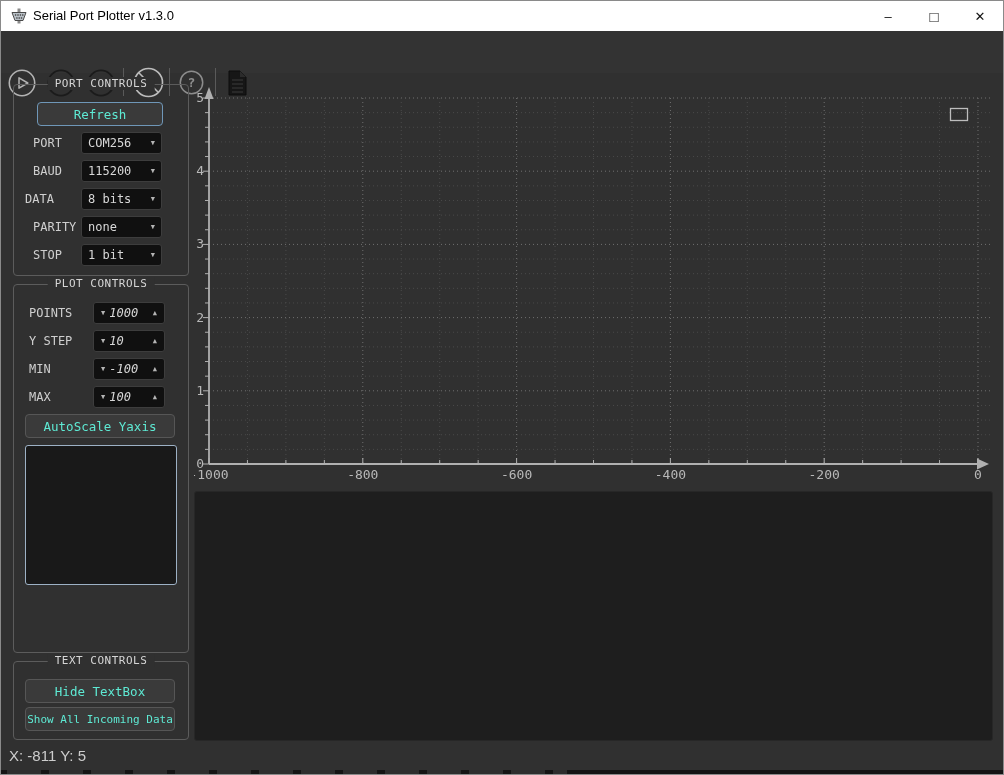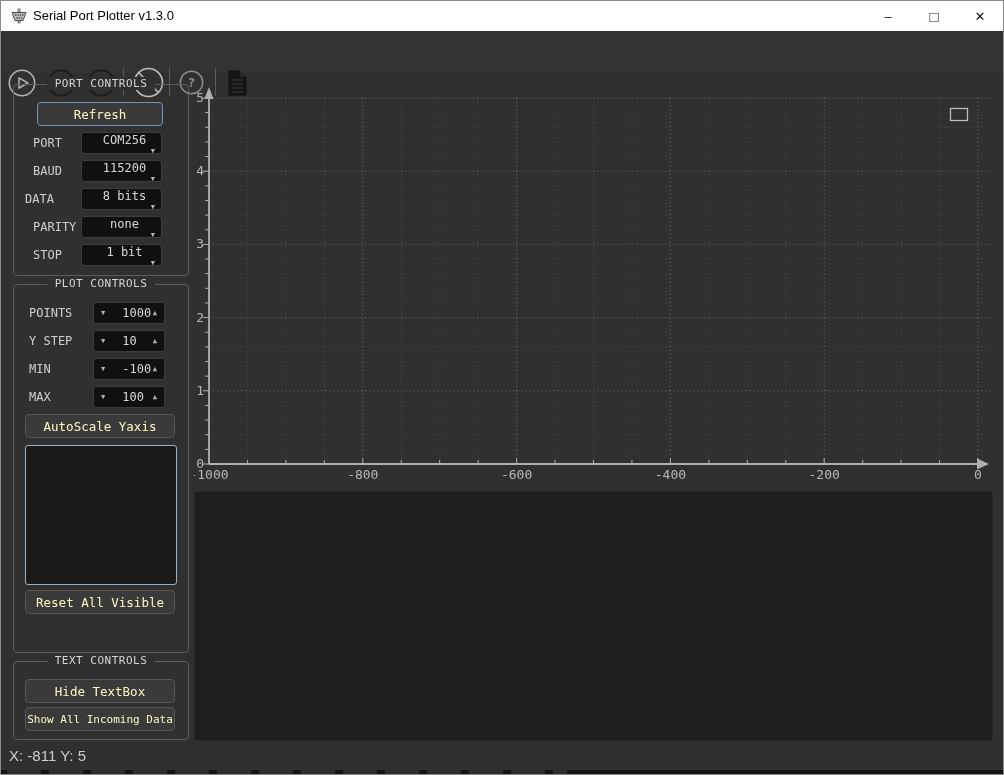--- a/index.html
+++ b/index.html
@@ -21,33 +21,33 @@
   .toolbar svg{position:absolute;}
   .tb-sep{position:absolute;top:37px;width:1px;height:28px;background:#5a5a5a;}
 
   
   .groupbox{position:absolute;border:1px solid #5c5c5c;border-radius:4px;}
   .gtitle{position:absolute;top:-8px;left:50%;transform:translateX(-50%);background:#303030;
           padding:0 7px;font-size:11px;letter-spacing:.5px;color:#d6d6d6;white-space:nowrap;}
 
   
   .btn{position:absolute;background:#3a3a3a;border:1px solid #565656;border-radius:4px;
-       color:#fef9c3;font-size:12.5px;display:flex;align-items:center;justify-content:center;
+       color:#5eead4;font-size:12.5px;display:flex;align-items:center;justify-content:center;
        font-family:inherit;box-sizing:border-box;cursor:default;}
   .btn.focus{border-color:#6f97b8;}
   .lbl{position:absolute;font-size:12px;color:#cfcfcf;}
   .combo{position:absolute;width:81px;height:22px;background:#101010;border:1px solid #3d3d3d;
          border-radius:3px;display:flex;align-items:center;color:#d8d8d8;font-size:12px;
-         padding-left:6px;box-sizing:border-box;flex-direction:column;}
+         padding-left:6px;box-sizing:border-box;}
   .combo .arr{margin-left:auto;margin-right:6px;font-size:7px;color:#b5b5b5;}
   .spin{position:absolute;width:72px;height:22px;background:#101010;border:1px solid #3d3d3d;
         border-radius:3px;display:flex;align-items:center;color:#d8d8d8;font-size:12px;
         box-sizing:border-box;}
   .spin .dn{margin-left:7px;font-size:7px;color:#b5b5b5;}
-  .spin .val{margin-left:17px;}
+  .spin .val{margin-left:4px;font-style:italic;}
   .spin .up{margin-left:auto;margin-right:7px;font-size:7px;color:#b5b5b5;}
   .listbox{position:absolute;left:24px;top:444px;width:150px;height:138px;background:#191919;
            border:1px solid #9db1c5;border-radius:3px;}
 
   
   #plot-svg{position:absolute;left:193px;top:85px;}
   #plot-svg text{fill:#b8b8b8;font-family:"DejaVu Sans Mono",monospace;font-size:13px;}
   .textbox{position:absolute;left:193px;top:490px;width:799px;height:250px;background:#1e1e1e;
            border:1px solid #272727;border-radius:3px;box-sizing:border-box;}
 
@@ -183,21 +183,20 @@
   <div class="spin" style="left:92px;top:385px">
     <span class="dn">▼</span>
     <span class="val">100</span>
     <span class="up">▲</span>
   </div>
 
   <div class="btn" style="left:24px;top:413px;width:150px;height:24px">AutoScale Yaxis</div>
 
   <div class="listbox"></div>
 
-  <div class="btn" style="left:24px;top:589px;width:150px;height:24px">Reset All Visible</div>
 
   <div class="groupbox" style="left:12px;top:660px;width:174px;height:77px">
     <span class="gtitle">TEXT CONTROLS</span>
   </div>
   <div class="btn" style="left:24px;top:678px;width:150px;height:24px">Hide TextBox</div>
   <div class="btn" style="left:24px;top:706px;width:150px;height:24px;font-size:11px">Show All Incoming Data</div>
 
   <svg id="plot-svg" width="800" height="400" viewBox="0 0 800 400">
       <line x1="15" y1="363.36" x2="796" y2="363.36" stroke="#4a4a4a" stroke-width="1" stroke-dasharray="1 3"></line>
       <line x1="15" y1="348.72" x2="796" y2="348.72" stroke="#4a4a4a" stroke-width="1" stroke-dasharray="1 3"></line>

